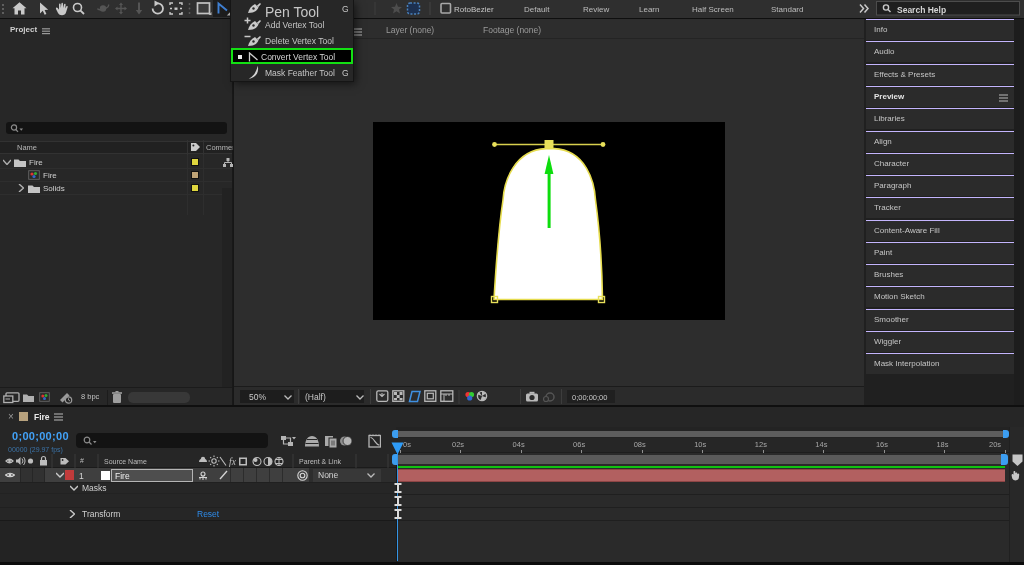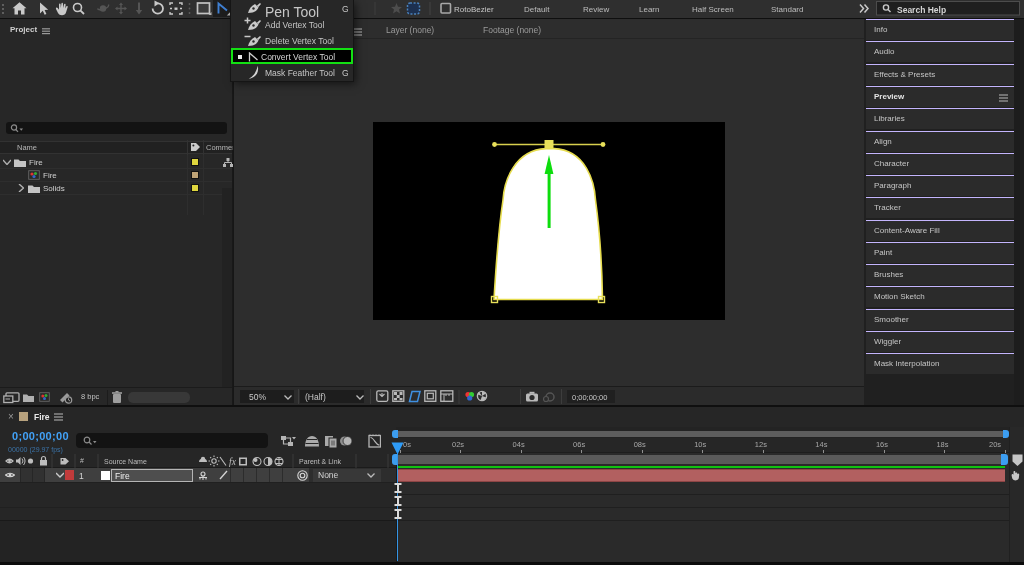--- a/index.html
+++ b/index.html
@@ -467,22 +467,35 @@
   <div class="abs" style="left:309px;top:63px;width:87px;height:14px;background:#2d2d2d;">
     <div class="abs" style="left:4px;top:0.5px;width:68px;height:13px;background:#383838;"></div>
     <div class="abs" style="left:9px;top:2px;font-size:8.5px;color:#d5d5d5;">None</div>
     <svg class="abs" style="left:58px;top:5px" width="8" height="5">
         <path d="M0.5 0.5 L4 4 L7.5 0.5" fill="none" stroke="#bbb" stroke-width="1.3"></path>
       </svg>
   </div>
   <div class="abs" style="left:0;top:77px;width:396px;height:1px;background:#202020;"></div>
   <div class="abs" style="left:0;top:101.5px;width:396px;height:1px;background:#202020;"></div>
 
-
-
+  <div class="abs" style="left:0;top:77px;width:396px;height:12px;border-bottom:1px solid #222;">
+    <svg class="abs" style="left:70px;top:3px" width="8" height="6">
+        <path d="M0 1 L4 5 L8 1" fill="none" stroke="#c9c9c9" stroke-width="1.4"></path>
+      </svg>
+    <div class="abs" style="left:82px;top:1px;font-size:8.5px;color:#cfcfcf;">Masks</div>
+  </div>
+
+
+  <div class="abs" style="left:0;top:102px;width:396px;height:13px;">
+    <svg class="abs" style="left:69px;top:3px" width="6" height="8">
+        <path d="M1 0 L5.5 4 L1 8" fill="none" stroke="#c9c9c9" stroke-width="1.4"></path>
+      </svg>
+    <div class="abs" style="left:82px;top:1.5px;font-size:8.5px;color:#cfcfcf;">Transform</div>
+    <div class="abs" style="left:197px;top:1.5px;font-size:8.5px;color:#2e8ceb;">Reset</div>
+  </div>
   <div class="abs" style="left:0;top:114.5px;width:396px;height:42.5px;background:#232323;border-top:1px solid #191919;"></div>
 
   <div class="abs" style="left:396px;top:22px;width:628px;height:135px;background:#2a2a2a;border-left:1px solid #191919;"></div>
 
   <div class="abs" style="left:396px;top:22px;width:628px;height:11px;background:#232323;"></div>
   <div class="abs" style="left:398px;top:26px;width:606px;height:6px;background:#5d5d5d;"></div>
   <div class="abs" style="left:392px;top:25px;width:6px;height:8px;background:#3c9df0;border-radius:3px 0 0 3px;"></div>
   <div class="abs" style="left:1003px;top:25px;width:6px;height:8px;background:#3c9df0;border-radius:0 3px 3px 0;"></div>
 
   <div class="abs" id="ruler" style="left:396px;top:33px;width:613px;height:15px;background:#262626;border-bottom:1px solid #1d1d1d;">

